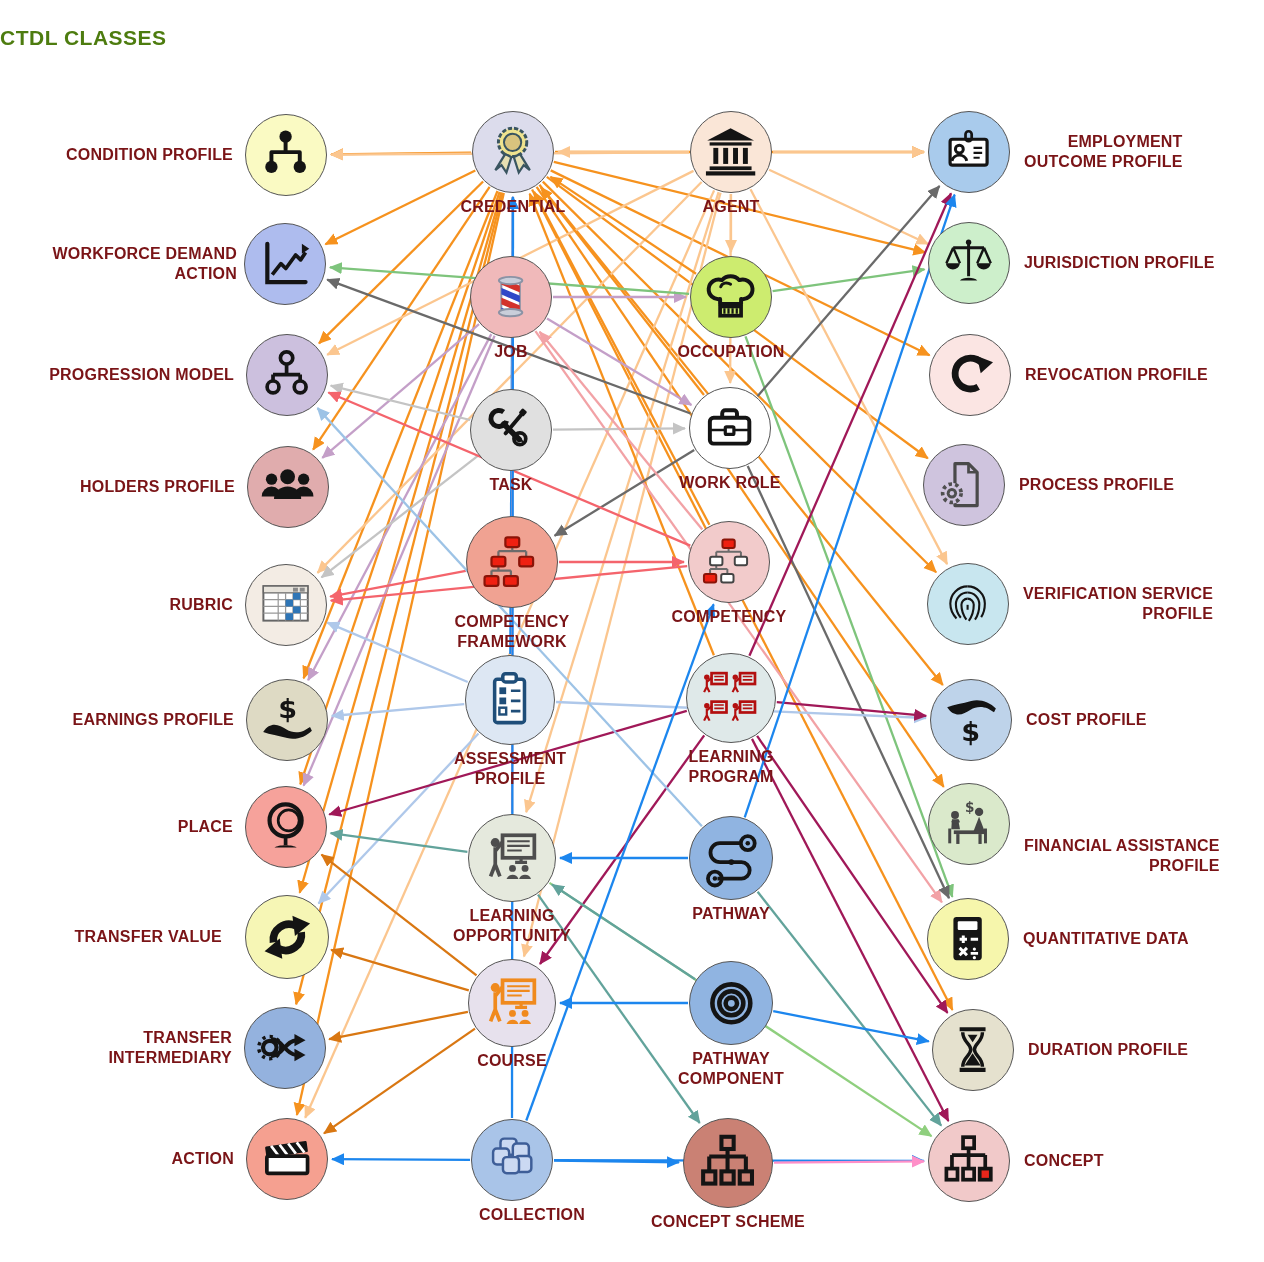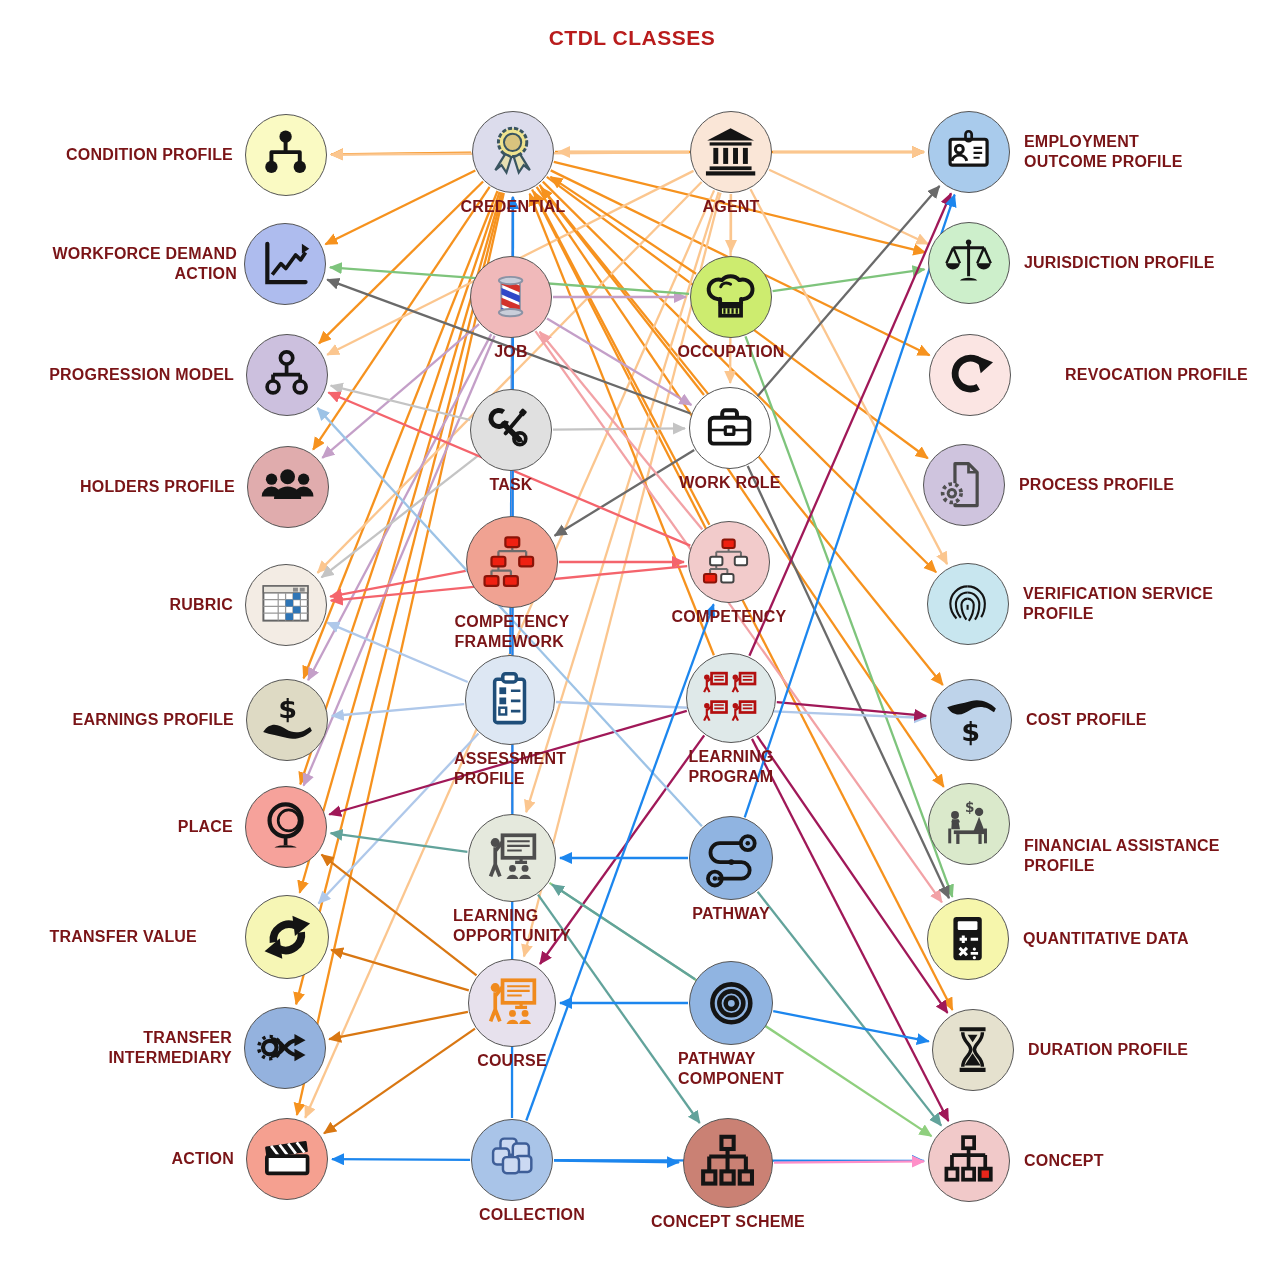--- a/index.html
+++ b/index.html
@@ -1,28 +1,28 @@
 <!DOCTYPE html>
 <html><head>
 <meta charset="utf-8">
 <style>
   html,body{margin:0;padding:0;background:#fff;}
   #stage{position:relative;width:1264px;height:1262px;background:#fff;overflow:hidden;
          font-family:"Liberation Sans",sans-serif;}
   #edges-svg{position:absolute;left:0;top:0;z-index:1;}
-  #page-title{position:absolute;left:0;top:26px;width:100%;text-align:center;z-index:4;
-    font-size:21px;font-weight:bold;letter-spacing:0.5px;color:#b91c1c;}
+  #page-title{position:absolute;left:0;top:26px;width:100%;z-index:4;
+    font-size:21px;font-weight:bold;letter-spacing:0.5px;color:#4d7c0f;}
   .node{position:absolute;z-index:2;border-radius:50%;border:1.6px solid #555;
         box-sizing:border-box;display:flex;align-items:center;justify-content:center;}
   .node svg{width:74%;height:74%;display:block;}
   .nlabel{position:absolute;z-index:3;font-weight:bold;font-size:16px;line-height:1.25;
           color:#7A1417;white-space:pre-line;letter-spacing:0.2px;}
   .nlabel.left{text-align:right;transform:translateY(-50%);}
-  .nlabel.right{text-align:left;transform:translateY(-50%);}
-  .nlabel.below{transform:translateX(-50%);}
+  .nlabel.right{text-align:right;transform:translateY(-50%);}
+  .nlabel.below{text-align:center;transform:translateX(-50%);}
 </style>
 </head>
 <body>
 
 <div id="stage">
   <div id="page-title">CTDL CLASSES</div>
   <svg id="edges-svg" width="1264" height="1262">
       <defs>
         <marker id="mF6921E" markerUnits="userSpaceOnUse" markerWidth="15" markerHeight="13" refX="12" refY="6" orient="auto">
           <path d="M0 0L13 6L0 12z" fill="#F6921E"></path>
@@ -534,21 +534,21 @@
     </div>
   <div id="labels-layer">
       <div class="nlabel left" style="right: 1031px; top: 155px;">CONDITION PROFILE</div>
       <div class="nlabel left" style="right: 1027px; top: 264px;">WORKFORCE DEMAND
 ACTION</div>
       <div class="nlabel left" style="right: 1030px; top: 375px;">PROGRESSION MODEL</div>
       <div class="nlabel left" style="right: 1029px; top: 487px;">HOLDERS PROFILE</div>
       <div class="nlabel left" style="right: 1031px; top: 605px;">RUBRIC</div>
       <div class="nlabel left" style="right: 1030px; top: 720px;">EARNINGS PROFILE</div>
       <div class="nlabel left" style="right: 1031px; top: 827px;">PLACE</div>
-      <div class="nlabel left" style="right: 1067px; top: 937px;">TRANSFER VALUE</div>
+      <div class="nlabel left" style="right: 1042px; top: 937px;">TRANSFER VALUE</div>
       <div class="nlabel left" style="right: 1032px; top: 1048px;">TRANSFER
 INTERMEDIARY</div>
       <div class="nlabel left" style="right: 1030px; top: 1159px;">ACTION</div>
       <div class="nlabel below" style="left: 513px; top: 197px;">CREDENTIAL</div>
       <div class="nlabel below" style="left: 511px; top: 342px;">JOB</div>
       <div class="nlabel below" style="left: 511px; top: 475px;">TASK</div>
       <div class="nlabel below" style="left: 512px; top: 612px;">COMPETENCY
 FRAMEWORK</div>
       <div class="nlabel below" style="left: 510px; top: 749px;">ASSESSMENT
 PROFILE</div>
@@ -562,21 +562,21 @@
       <div class="nlabel below" style="left: 729px; top: 607px;">COMPETENCY</div>
       <div class="nlabel below" style="left: 731px; top: 747px;">LEARNING
 PROGRAM</div>
       <div class="nlabel below" style="left: 731px; top: 904px;">PATHWAY</div>
       <div class="nlabel below" style="left: 731px; top: 1049px;">PATHWAY
 COMPONENT</div>
       <div class="nlabel below" style="left: 728px; top: 1212px;">CONCEPT SCHEME</div>
       <div class="nlabel right" style="left: 1024px; top: 152px;">EMPLOYMENT
 OUTCOME PROFILE</div>
       <div class="nlabel right" style="left: 1024px; top: 263px;">JURISDICTION PROFILE</div>
-      <div class="nlabel right" style="left: 1025px; top: 375px; margin-left: 40px;">REVOCATION PROFILE</div>
+      <div class="nlabel right" style="left: 1025px; top: 375px;">REVOCATION PROFILE</div>
       <div class="nlabel right" style="left: 1019px; top: 485px;">PROCESS PROFILE</div>
       <div class="nlabel right" style="left: 1023px; top: 604px;">VERIFICATION SERVICE
 PROFILE</div>
       <div class="nlabel right" style="left: 1026px; top: 720px;">COST PROFILE</div>
       <div class="nlabel right" style="left: 1024px; top: 824px; margin-top: 32px;">FINANCIAL ASSISTANCE
 PROFILE</div>
       <div class="nlabel right" style="left: 1023px; top: 939px;">QUANTITATIVE DATA</div>
       <div class="nlabel right" style="left: 1028px; top: 1050px;">DURATION PROFILE</div>
       <div class="nlabel right" style="left: 1024px; top: 1161px;">CONCEPT</div>
     </div>

